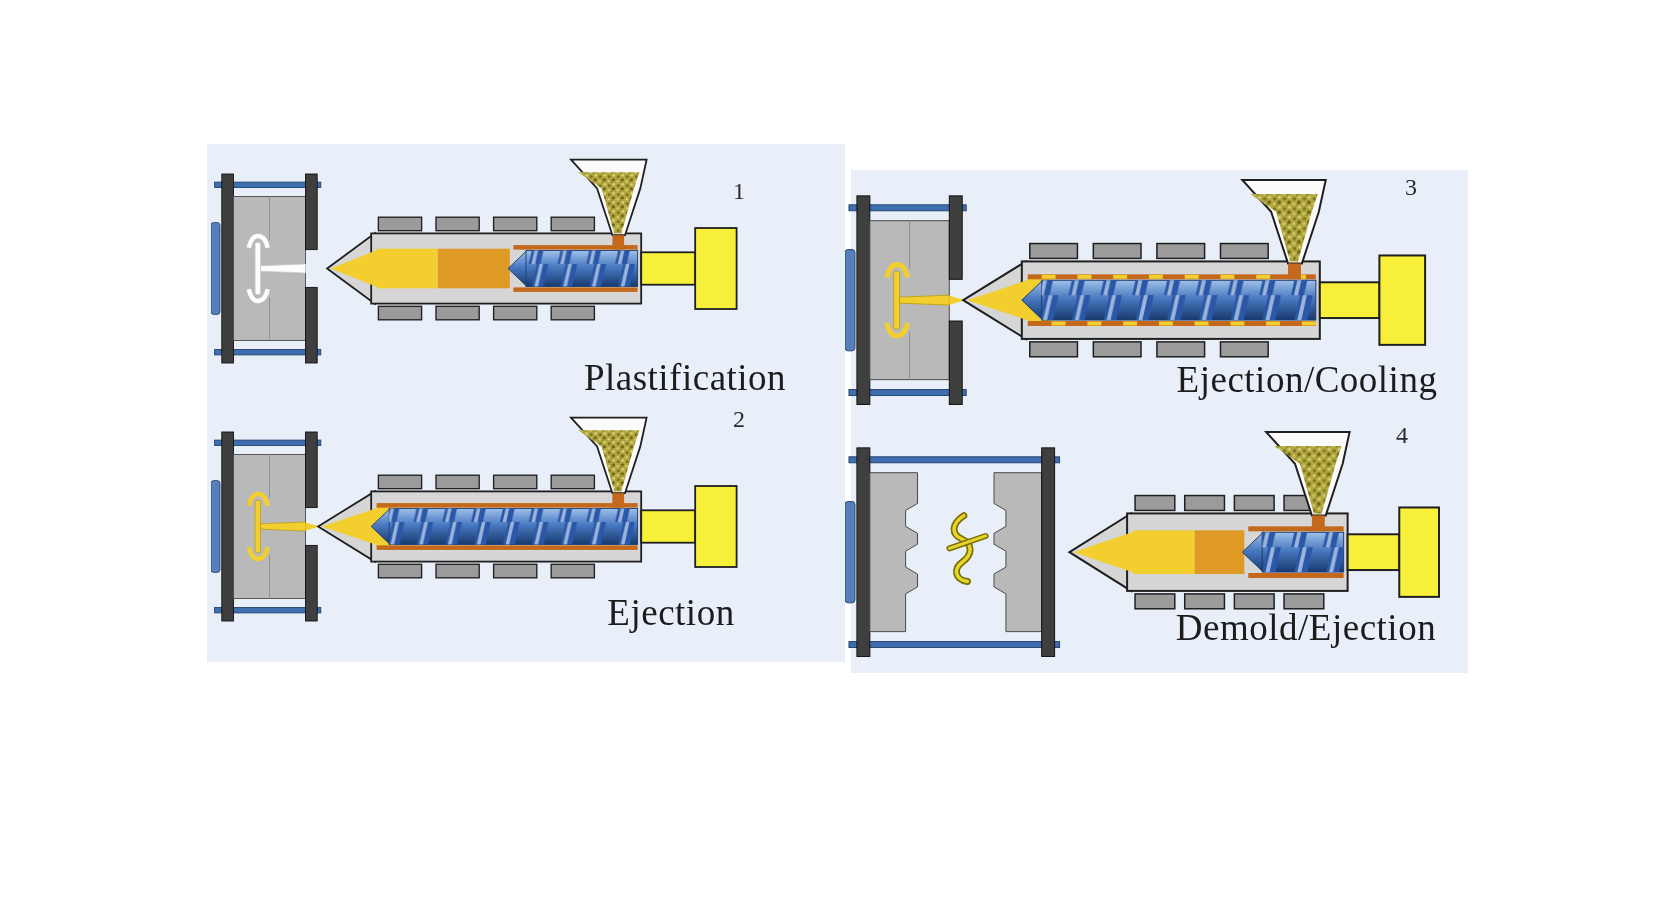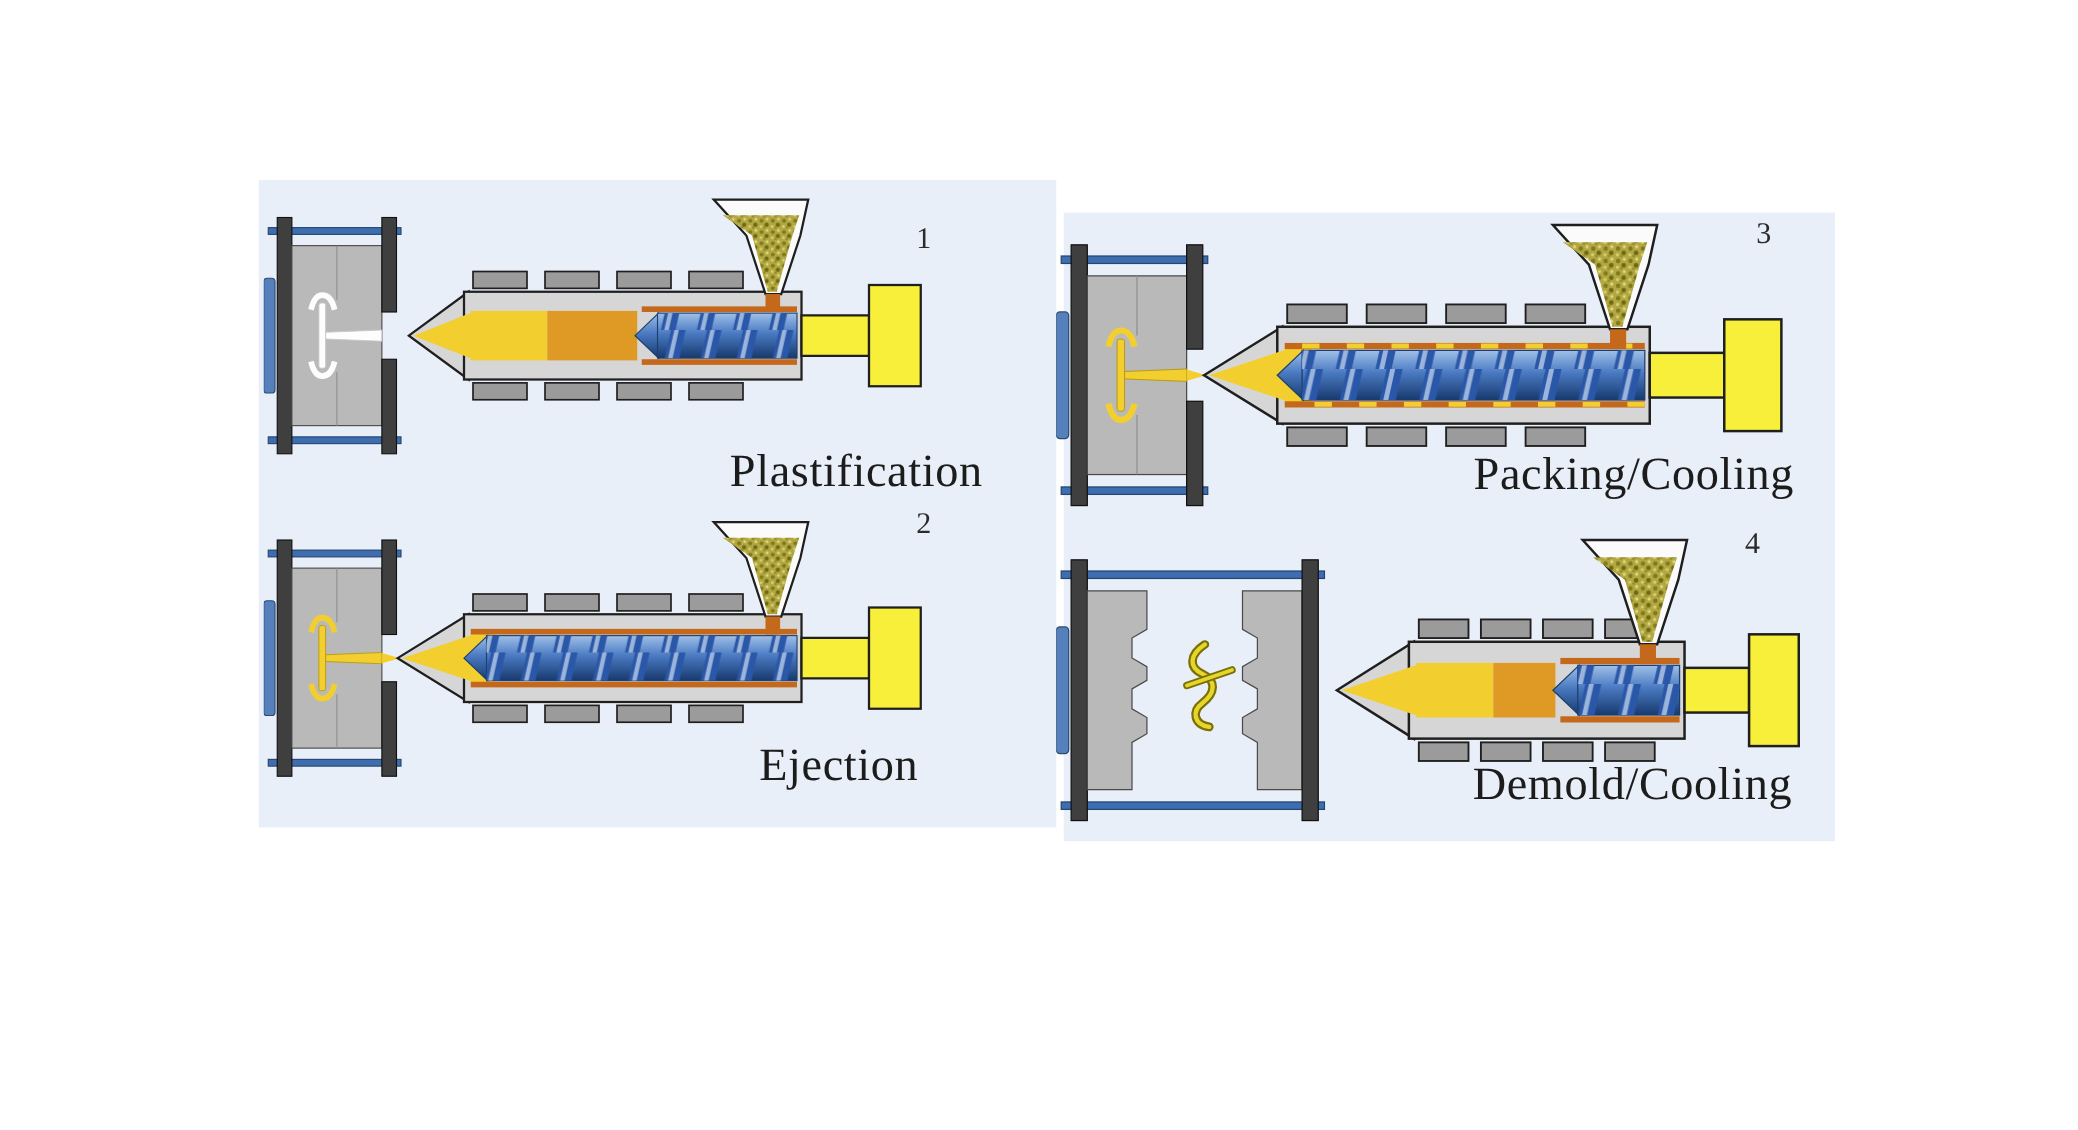--- a/index.html
+++ b/index.html
@@ -231,21 +231,21 @@
                 <rect x="446" y="88" width="13" height="16" fill="#c4681c"></rect>
               </g>
               <g>
                 <rect x="478" y="107" width="60" height="36" fill="#f8ef3a" stroke="#1f1f1f" stroke-width="2"></rect>
                 <rect x="538" y="80" width="46" height="90" fill="#f8ef3a" stroke="#1f1f1f" stroke-width="2"></rect>
               </g>
             </g>
           </svg>
         </div>
       <span class="num n3">3</span>
-      <div class="caption c3">Packing/Cooling</div>
+      <div class="caption c3">Ejection/Cooling</div>
     </section>
     <section>
       <div class="machine m4">
           <svg viewBox="0 0 600 250" xmlns="http://www.w3.org/2000/svg">
             <g>
               <rect x="4" y="29" width="212" height="6" fill="#3e6db0" stroke="#24466f"></rect>
               <rect x="4" y="215" width="212" height="6" fill="#3e6db0" stroke="#24466f"></rect>
               <rect x="0" y="74" width="10" height="102" rx="3" fill="#5580bb" stroke="#2c4a74"></rect>
               <rect x="12" y="20" width="13" height="210" fill="#3f3f3f" stroke="#111"></rect>
               <path d="M25,45 H73 V76 L61,83 V99 L73,106 V117 L61,124 V140 L73,147 V160 L61,167 V205 H25 Z" fill="#b9b9b9" stroke="#4a4a4a"></path>
@@ -287,17 +287,17 @@
                 <rect x="470" y="88" width="13" height="16" fill="#c4681c"></rect>
               </g>
               <g>
                 <rect x="506" y="107" width="52" height="36" fill="#f8ef3a" stroke="#1f1f1f" stroke-width="2"></rect>
                 <rect x="558" y="80" width="40" height="90" fill="#f8ef3a" stroke="#1f1f1f" stroke-width="2"></rect>
               </g>
             </g>
           </svg>
         </div>
       <span class="num n4">4</span>
-      <div class="caption c4">Demold/Cooling</div>
+      <div class="caption c4">Demold/Ejection</div>
     </section>
   </div>
 
 </div>
 
 </body></html>

